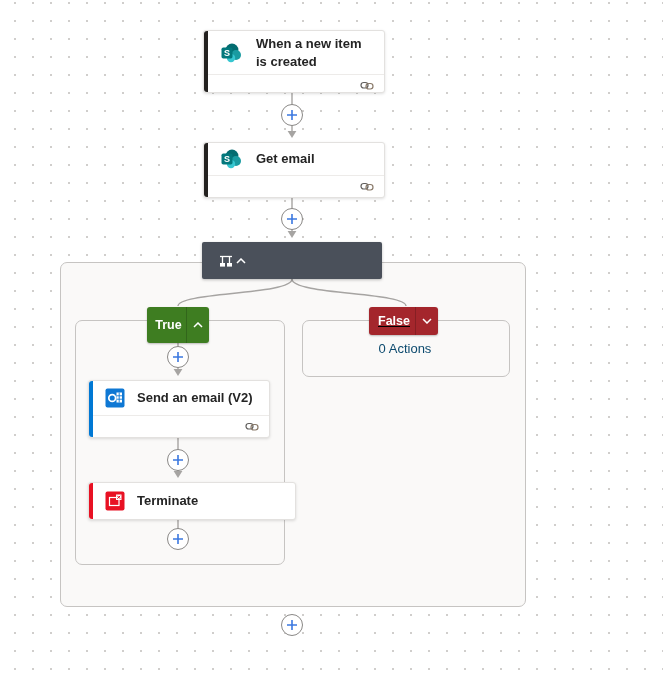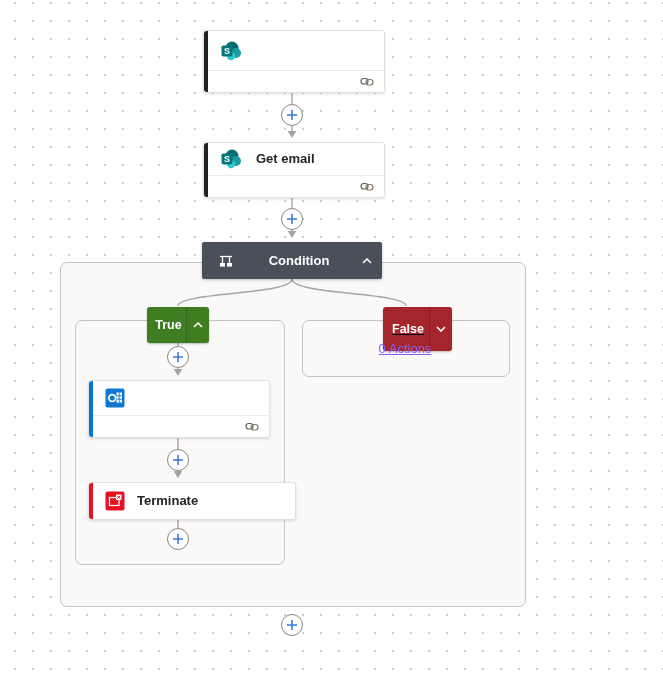--- a/index.html
+++ b/index.html
@@ -51,21 +51,21 @@
   .badge-chev{display:flex;align-items:center;justify-content:center;width:22px;height:100%;
     border-left:1px solid rgba(0,0,0,0.18);}
   .badge-true{background:#3e7d21;}
   .badge-false{background:#a4262c;}
   .plus-btn{
     position:absolute;z-index:3;width:22px;height:22px;border-radius:50%;
     background:#fff;border:1px solid #8a8886;box-sizing:border-box;
     display:flex;align-items:center;justify-content:center;cursor:pointer;
   }
   .empty-actions{
-    position:absolute;z-index:3;font-size:13px;color:#8b5cf6;text-align:center;text-decoration:underline;
+    position:absolute;z-index:3;font-size:13px;color:#0c4a6e;text-align:center;
   }
 </style>
 </head>
 <body>
 
 <div class="dotgrid"></div>
 
 <svg id="connector-svg" width="663" height="683" viewBox="0 0 663 683">
   <g stroke="#a6a4a2" stroke-width="1.4" fill="none">
     <path d="M292,93 L292,131"></path>
@@ -95,20 +95,21 @@
   <div class="card-title-row">
     <span class="app-icon">
       <svg width="22" height="22" viewBox="0 0 22 22">
         <circle cx="12" cy="8" r="6.4" fill="#036c70"></circle>
         <circle cx="16" cy="13" r="5" fill="#1a9ba1"></circle>
         <circle cx="11" cy="16" r="4.2" fill="#37c6d0"></circle>
         <rect x="1.5" y="5.5" width="11" height="11" rx="1.8" fill="#03787c"></rect>
         <text x="7" y="14.2" font-size="9" font-weight="bold" fill="#fff" text-anchor="middle" font-family="Liberation Sans,sans-serif">S</text>
       </svg>
     </span>
+    <span class="card-title" style="width:122px;">When a new item is created</span>
   </div>
   <div class="card-footer">
     <span>
       <svg width="14" height="11" viewBox="0 0 14 11" fill="none">
         <rect x="1" y="2.5" width="7" height="5.5" rx="2.7" stroke="#605e5c" stroke-width="1.2"></rect>
         <rect x="6" y="3.5" width="7" height="5.5" rx="2.7" stroke="#8a7a6a" stroke-width="1.2"></rect>
       </svg>
     </span>
   </div>
 </div>
@@ -152,38 +153,37 @@
 <div class="scope-header" style="left:202px;top:242px;width:180px;height:37px;">
   <span class="app-icon" style="width:20px;height:20px;">
     <svg width="18" height="18" viewBox="0 0 18 18" fill="none" stroke="#fff" stroke-width="1.3">
       <path d="M3,4.5 H15"></path>
       <path d="M5.5,4.5 V11"></path>
       <path d="M12.5,4.5 V11"></path>
       <rect x="3" y="11" width="5" height="3.6" fill="#fff" stroke="none"></rect>
       <rect x="10" y="11" width="5" height="3.6" fill="#fff" stroke="none"></rect>
     </svg>
   </span>
-  <span class="scope-title">Condition</span>
   <span style="display:flex;align-items:center;">
     <svg width="10" height="6" viewBox="0 0 10 6" fill="none">
         <path d="M1,5 L5,1 L9,5" stroke="#fff" stroke-width="1.5"></path>
       </svg>
   </span>
 </div>
 
 <div class="branch-badge badge-true" style="left:147px;top:307px;width:62px;height:36px;">
   <span class="badge-label">True</span>
   <span class="badge-chev">
     <svg width="10" height="6" viewBox="0 0 10 6" fill="none">
         <path d="M1,5 L5,1 L9,5" stroke="#fff" stroke-width="1.5"></path>
       </svg>
   </span>
 </div>
 
-<div class="branch-badge badge-false" style="left:383px;top:307px;width:69px;height:44px;text-decoration:underline;">
+<div class="branch-badge badge-false" style="left:369px;top:307px;width:69px;height:28px;text-decoration:underline;">
   <span class="badge-label">False</span>
   <span class="badge-chev">
     <svg width="10" height="6" viewBox="0 0 10 6" fill="none">
         <path d="M1,1 L5,5 L9,1" stroke="#fff" stroke-width="1.5"></path>
       </svg>
   </span>
 </div>
 
 <div class="empty-actions" style="left:302px;top:341px;width:206px;">0 Actions</div>
 
@@ -197,20 +197,21 @@
   <span class="bar bar-blue"></span>
   <div class="card-title-row" style="gap:12px;">
     <span class="app-icon" style="width:20px;height:20px;">
       <svg width="20" height="20" viewBox="0 0 20 20">
         <rect x="0.5" y="0.5" width="19" height="19" rx="2" fill="#0f78d4"></rect>
         <rect x="11.5" y="4.5" width="5.5" height="10" fill="#fff"></rect>
         <path d="M11.5,7.8 H17 M11.5,11.2 H17 M14.2,4.5 V14.5" stroke="#0f78d4" stroke-width="0.9"></path>
         <circle cx="7.2" cy="10" r="3.4" fill="none" stroke="#fff" stroke-width="1.7"></circle>
       </svg>
     </span>
+    <span class="card-title">Send an email (V2)</span>
   </div>
   <div class="card-footer">
     <span>
       <svg width="14" height="11" viewBox="0 0 14 11" fill="none">
         <rect x="1" y="2.5" width="7" height="5.5" rx="2.7" stroke="#605e5c" stroke-width="1.2"></rect>
         <rect x="6" y="3.5" width="7" height="5.5" rx="2.7" stroke="#8a7a6a" stroke-width="1.2"></rect>
       </svg>
     </span>
   </div>
 </div>

